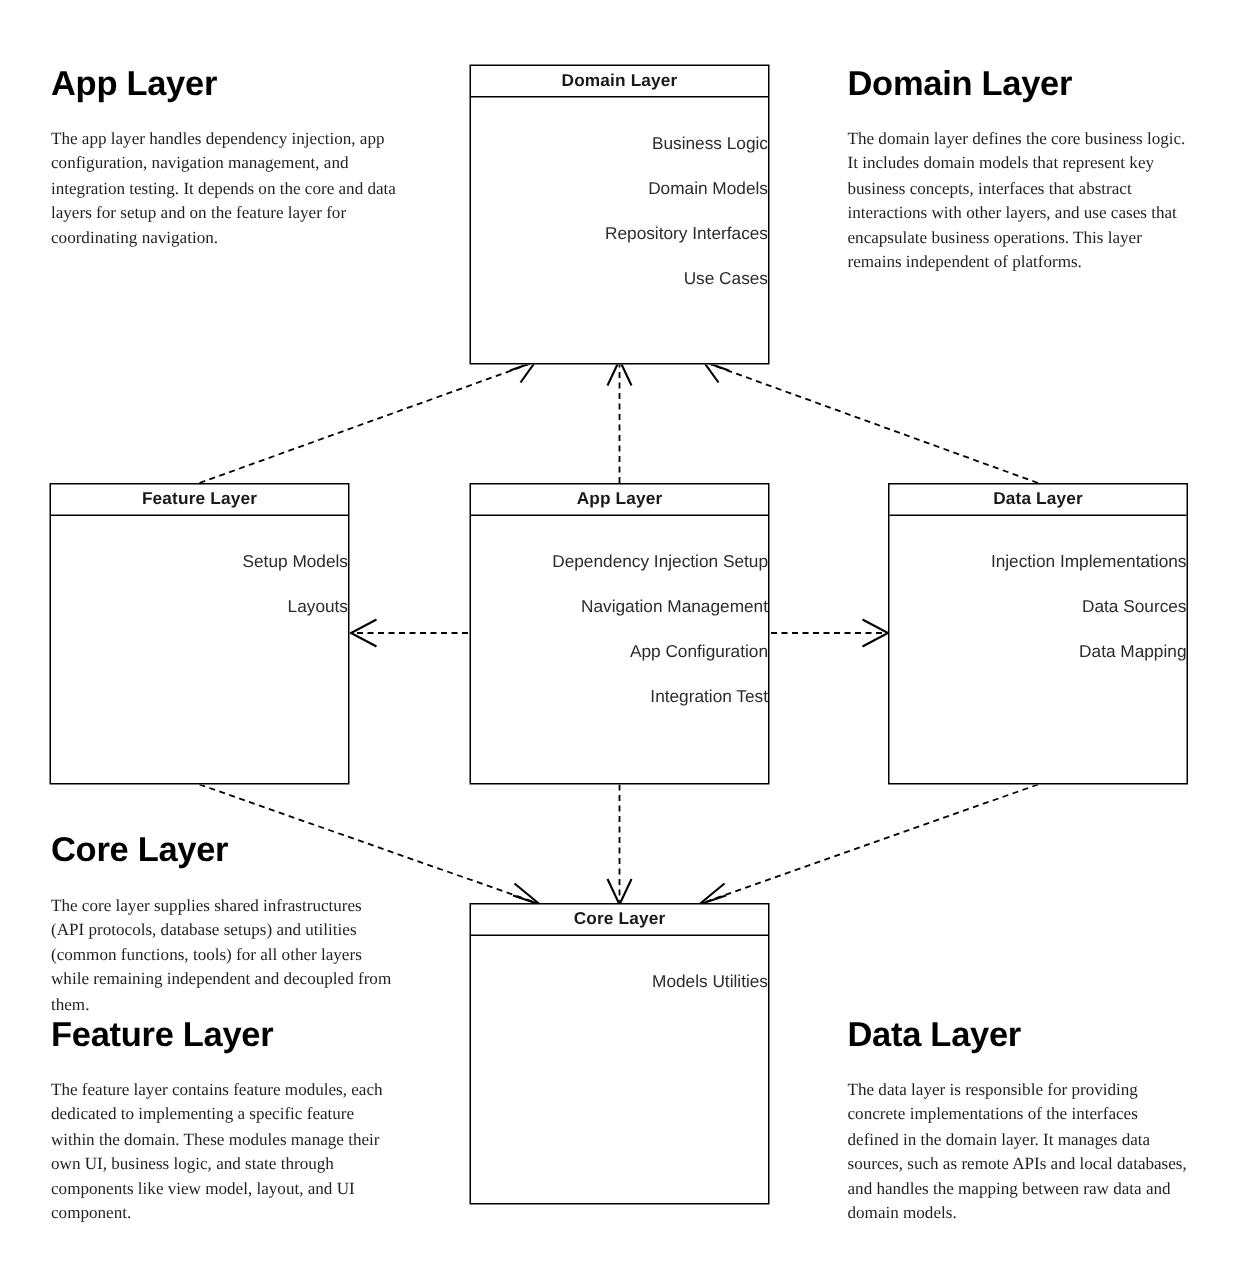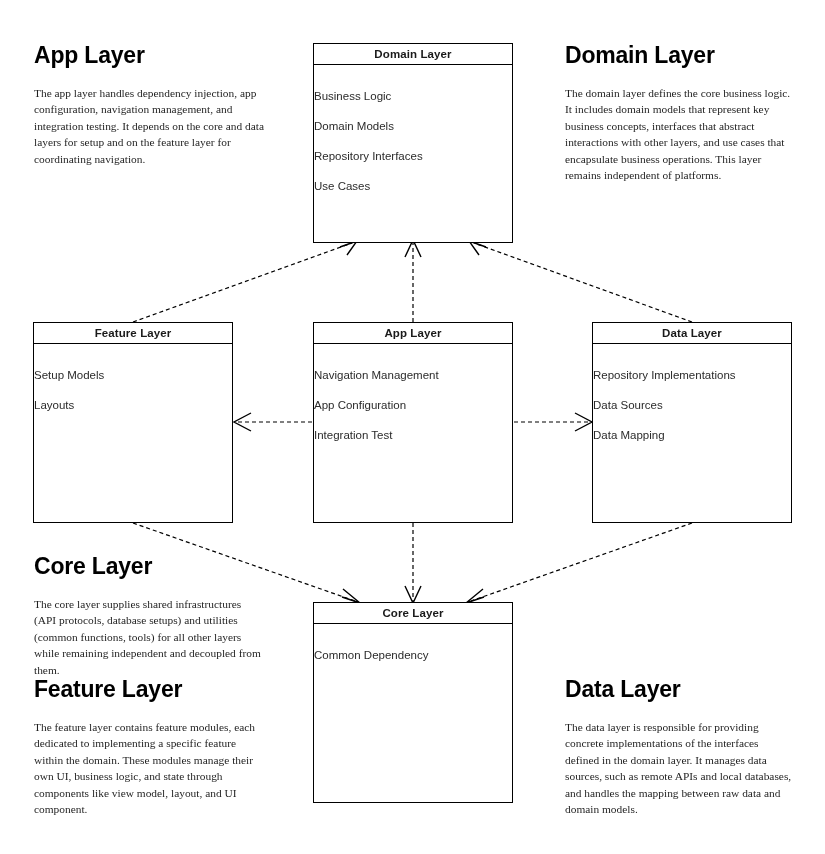--- a/index.html
+++ b/index.html
@@ -49,21 +49,21 @@
     border-bottom: 1.4px solid #000000;
     text-align: center;
     font-size: 11.5px;
     font-weight: bold;
     color: #1a1a1a;
     letter-spacing: 0.1px;
   }
   .layer-box .box-body {
     flex: 1;
     padding-top: 16px;
-    text-align: left;
+    text-align: right;
   }
   .layer-box .box-item {
     font-size: 11.5px;
     line-height: 30px;
     color: #2b2b2b;
     white-space: nowrap;
   }
 
   
   .note {
@@ -146,39 +146,40 @@
     <div class="box-header">Feature Layer</div>
     <div class="box-body">
       <div class="box-item">Setup Models</div>
       <div class="box-item">Layouts</div>
     </div>
   </div>
 
   <div class="layer-box" style="left:313px; top:322px; width:200px; height:201px;">
     <div class="box-header">App Layer</div>
     <div class="box-body">
+      <div class="box-item">Dependency Injection Setup</div>
       <div class="box-item">Navigation Management</div>
       <div class="box-item">App Configuration</div>
       <div class="box-item">Integration Test</div>
     </div>
   </div>
 
   <div class="layer-box" style="left:592px; top:322px; width:200px; height:201px;">
     <div class="box-header">Data Layer</div>
     <div class="box-body">
-      <div class="box-item">Repository Implementations</div>
+      <div class="box-item">Injection Implementations</div>
       <div class="box-item">Data Sources</div>
       <div class="box-item">Data Mapping</div>
     </div>
   </div>
 
   <div class="layer-box" style="left:313px; top:602px; width:200px; height:201px;">
     <div class="box-header">Core Layer</div>
     <div class="box-body">
-      <div class="box-item">Common Dependency</div>
+      <div class="box-item">Models Utilities</div>
     </div>
   </div>
 
   <div class="note" style="left:34px; top:42px; width:234px;">
     <div class="note-title">App Layer</div>
     <div class="note-body">The app layer handles dependency injection, app configuration, navigation management, and integration testing. It depends on the core and data layers for setup and on the feature layer for coordinating navigation.</div>
   </div>
 
   <div class="note" style="left:565px; top:42px; width:227px;">
     <div class="note-title">Domain Layer</div>

